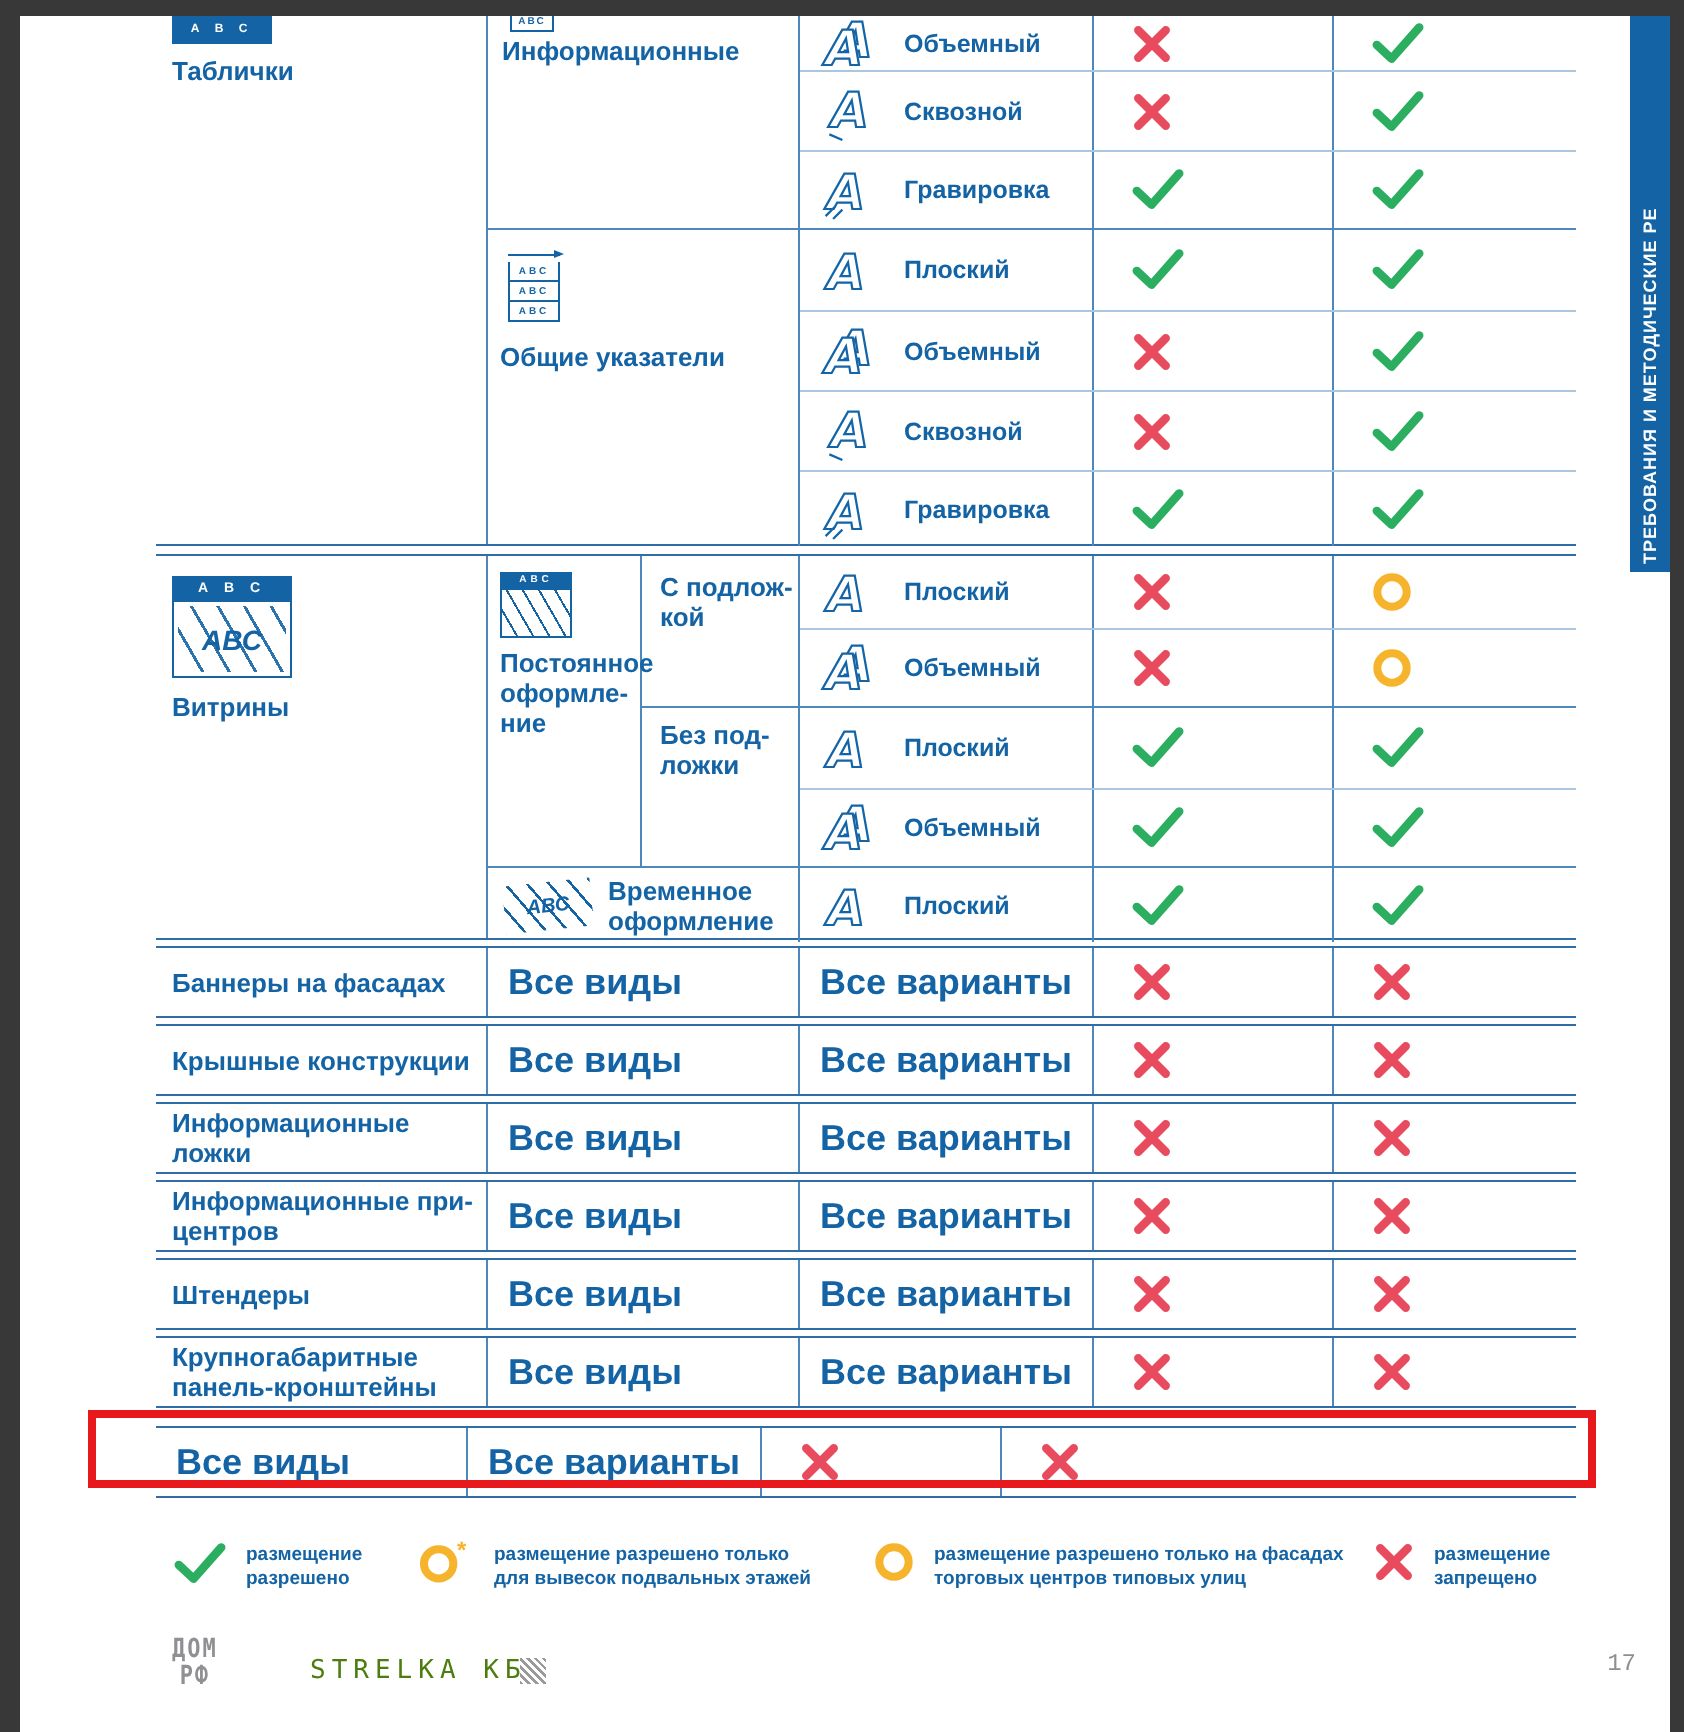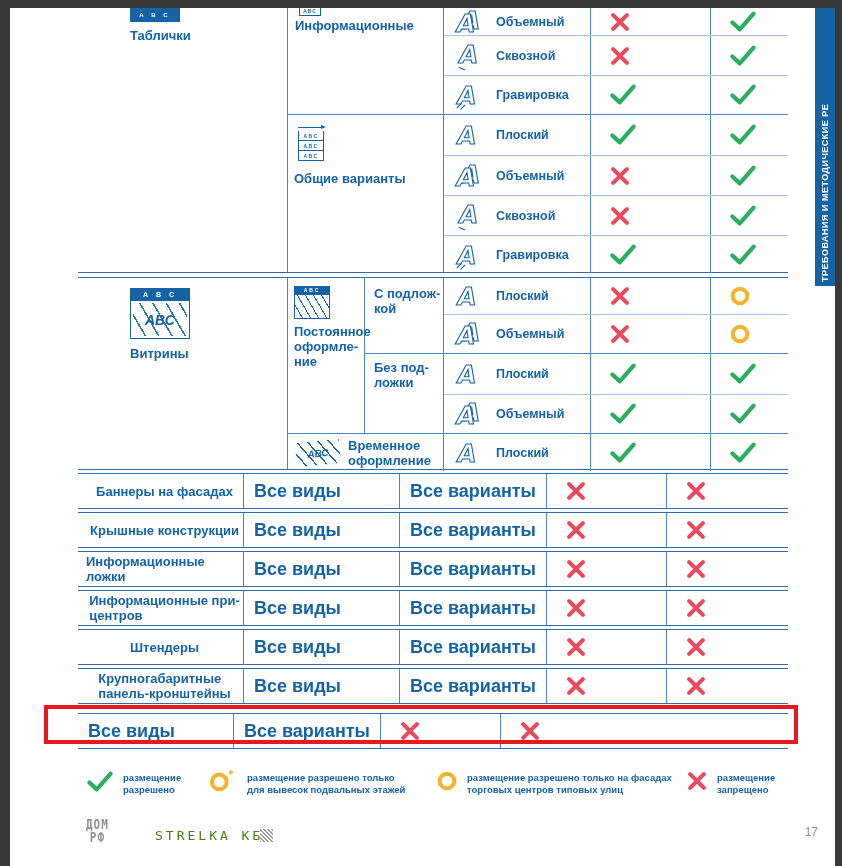--- a/index.html
+++ b/index.html
@@ -15,21 +15,21 @@
 
   
   .side-tab{position:absolute;top:0;right:0;width:20px;height:278px;background:var(--blue);overflow:hidden;}
   .side-tab-text{position:absolute;left:16px;bottom:4px;transform-origin:left bottom;transform:rotate(-90deg);
     white-space:nowrap;color:#fff;font-size:9px;font-weight:bold;letter-spacing:.5px;line-height:12px;}
 
   
   .tbl{position:absolute;left:68px;top:0;width:710px;}
   .sec{display:flex;border-bottom:1px solid var(--line-d);}
   .sec2{border-top:1px solid var(--line-d);margin-top:4px;}
-  .c1{width:166px;border-right:1px solid var(--line-m);padding-left:8px;margin-left:44px;}
+  .c1{width:166px;border-right:1px solid var(--line-m);padding-left:8px;}
   .groups{flex:1;display:flex;flex-direction:column;}
   .grp{display:flex;}
   .grp + .grp{border-top:1px solid var(--line-m);}
   .c2{width:156px;border-right:1px solid var(--line-m);padding-left:7px;}
   .c2a{width:77px;border-right:1px solid var(--line-m);padding-left:6px;}
   .subs{flex:1;display:flex;flex-direction:column;}
   .subg{display:flex;}
   .subg + .subg{border-top:1px solid var(--line-m);}
   .c2b{width:79px;border-right:1px solid var(--line-m);padding-left:9px;}
   .rows{flex:1;display:flex;flex-direction:column;}
@@ -77,21 +77,21 @@
     background:repeating-linear-gradient(60deg,transparent 0 6px,var(--blue) 6px 7px);}
   .temp-icon{width:44px;height:24px;position:relative;display:flex;align-items:center;justify-content:center;
     transform:rotate(-6deg);margin-left:4px;flex:none;}
   .temp-icon::before{content:"";position:absolute;inset:0;
     background:repeating-linear-gradient(55deg,transparent 0 7px,var(--blue) 7px 8.3px);}
   .ti-abc{font-style:italic;font-weight:bold;font-size:10px;color:var(--blue);position:relative;}
 
   
   .srow{height:36px;margin-top:3px;border-top:1px solid var(--line-d);border-bottom:1px solid var(--line-d);display:flex;}
   .srow.last{margin-top:9px;}
-  .sc1{width:166px;border-right:1px solid var(--line-m);display:flex;align-items:center;padding-left:8px;justify-content:center;}
+  .sc1{width:166px;border-right:1px solid var(--line-m);display:flex;align-items:center;padding-left:8px;}
   .sc2{width:156px;border-right:1px solid var(--line-m);display:flex;align-items:center;padding-left:10px;}
   .sc3{width:147px;border-right:1px solid var(--line-m);display:flex;align-items:center;padding-left:10px;}
   .sc4{width:120px;border-right:1px solid var(--line-m);display:flex;align-items:center;padding-left:18px;}
   .sc5{flex:1;display:flex;align-items:center;padding-left:18px;}
   .sval{color:var(--blue);font-weight:bold;font-size:18px;}
 
   .hl-rect{position:absolute;left:34px;top:697px;width:754px;height:39px;border:4px solid #E8191C;z-index:5;}
 
   
   .legend{position:absolute;left:76px;top:762px;width:720px;display:flex;align-items:flex-start;}
@@ -100,21 +100,21 @@
   .lg1{width:122px;} .lg2{width:250px;} .lg3{width:228px;}
 
   
   .domrf{position:absolute;left:76px;top:812px;display:flex;flex-direction:column;align-items:center;
     color:#8F8F94;font-weight:bold;font-family:"DejaVu Sans Mono",monospace;font-size:11px;line-height:11px;
     letter-spacing:1px;transform:scaleY(1.2);}
   .brand{position:absolute;left:145px;top:820px;color:#4d7c0f;font-family:"DejaVu Sans Mono",monospace;
     font-size:13px;letter-spacing:3px;}
   .hatch{position:absolute;left:250px;top:821px;width:13px;height:13px;
     background:repeating-linear-gradient(45deg,#9A9A9A 0 1.2px,transparent 1.2px 2.8px);}
-  .pagenum{position:absolute;right:17px;top:817px;color:#8F8F8F;font-size:12px;font-family:Liberation Sans, sans-serif;}
+  .pagenum{position:absolute;right:17px;top:817px;color:#8F8F8F;font-size:12px;font-family:Liberation Mono, monospace;}
 </style>
 </head>
 <body>
 
 <svg width="0" height="0" style="position:absolute" aria-hidden="true">
   <defs>
     <symbol id="a-flat" viewBox="0 0 30 32">
         <text class="at" x="4" y="26">А</text>
       </symbol>
     <symbol id="a-volume" viewBox="0 0 30 32">
@@ -241,21 +241,21 @@
           </div>
         </div>
         <div class="grp" style="height:159px">
           <div class="c2" style="padding-top:12px;padding-left:6px">
             <div class="guide-icon">
               <div class="gi-arrow"></div>
               <div class="gi-cell">АВС</div>
               <div class="gi-cell">АВС</div>
               <div class="gi-cell">АВС</div>
             </div>
-            <div class="blue-b">Общие варианты</div>
+            <div class="blue-b">Общие указатели</div>
           </div>
           <div class="rows">
             <div class="trow" style="height:40px">
               <div class="c3">
                     <span class="aicon">
                       <svg width="28" height="30" viewBox="0 0 30 32">
                         <use href="#a-flat"></use>
                       </svg>
                     </span>
                     <span class="tlabel">Плоский</span>

